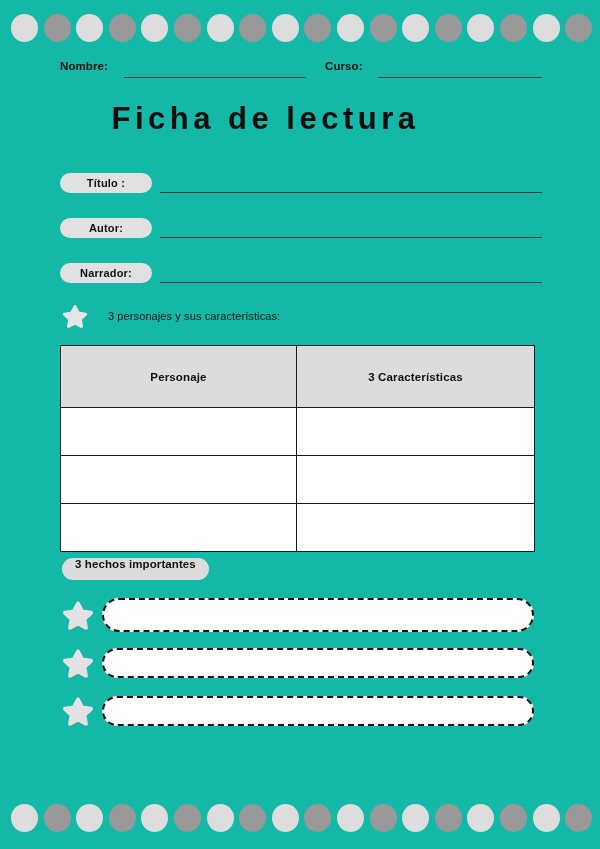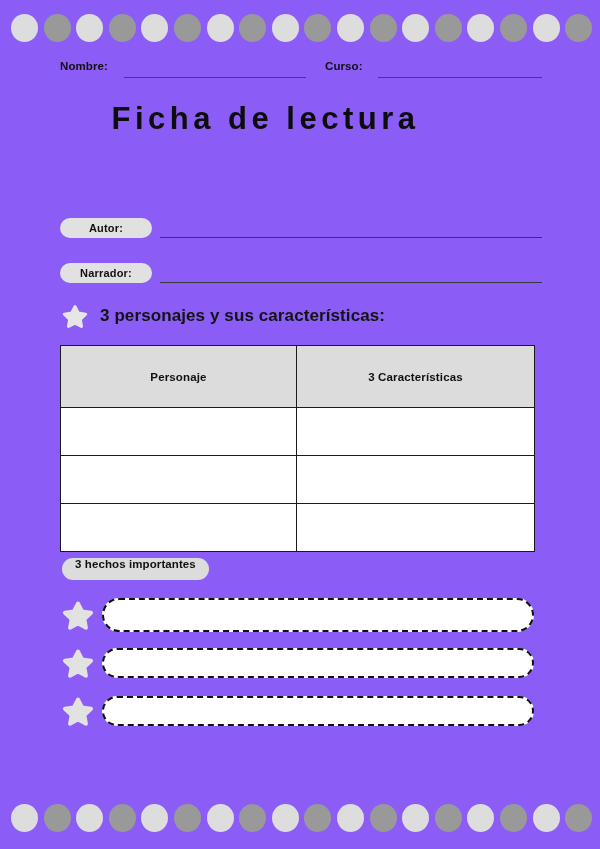--- a/index.html
+++ b/index.html
@@ -14,21 +14,21 @@
     font-family: "Liberation Sans", sans-serif;
     position: relative;
     overflow: hidden;
   }
 
   .page {
     position: absolute;
     inset: 0;
     width: 600px;
     height: 849px;
-    background: #8b5cf6;
+    background: #14b8a6;
   }
 
   
   .dot-row {
     position: absolute;
     left: 0;
     width: 600px;
     height: 30px;
     display: flex;
     align-items: center;
@@ -141,23 +141,23 @@
   .chars-head {
     position: absolute;
     top: 302px;
     left: 62px;
     width: 400px;
     height: 28px;
     display: flex;
     align-items: center;
   }
   .chars-head .label {
-    margin-left: 12px;
-    font-size: 17px;
-    font-weight: bold;
+    margin-left: 20px;
+    font-size: 11px;
+    font-weight: normal;
     color: #131313;
     letter-spacing: 0.1px;
     white-space: nowrap;
   }
 
   
   .tbl {
     position: absolute;
     top: 345px;
     left: 60px;
@@ -253,20 +253,26 @@
     <div class="field-label lbl-nombre">Nombre:</div>
     <div class="field-line line-nombre"></div>
     <div class="field-label lbl-curso">Curso:</div>
     <div class="field-line line-curso"></div>
   </div>
 
   <div class="title-block">
     <div class="title-line">Ficha de lectura</div>
   </div>
 
+  <div class="pill-row r1">
+    <div class="pill">
+      <span>Título :</span>
+    </div>
+    <div class="pill-line"></div>
+  </div>
 
   <div class="pill-row r3">
     <div class="pill">
       <span>Narrador:</span>
     </div>
     <div class="pill-line"></div>
   </div>
 
   <div class="pill-row r2">
     <div class="pill">

